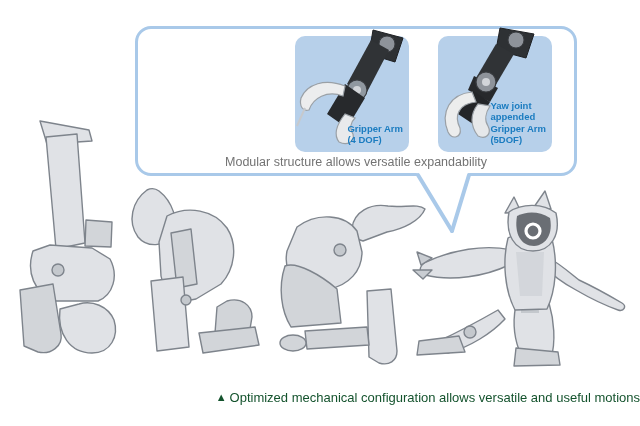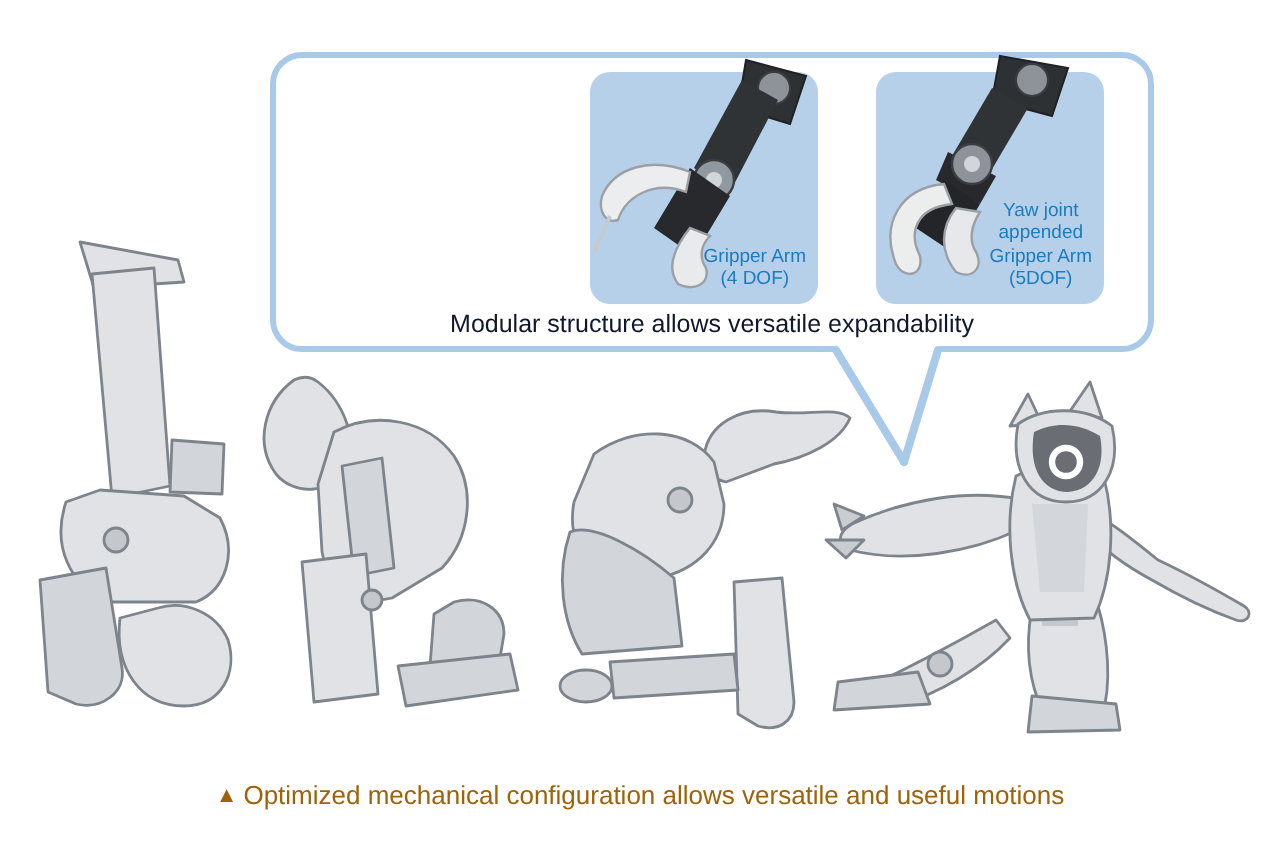--- a/index.html
+++ b/index.html
@@ -32,39 +32,39 @@
   .inset-1{left:14px;}
   .inset-2{left:157px;}
   .inset-3{left:300px;}
   .inset-label{
     position:absolute;
     right:6px;bottom:6px;
     color:#1b7cc0;
     font-size:9.5px;
     line-height:1.22;
     white-space:pre-line;
-    text-align:center;
-    font-weight:400;
+    text-align:left;
+    font-weight:700;
     margin-top:24px;
   }
   .panel-caption{
     position:absolute;
     left:0;right:0;bottom:4px;
     text-align:center;
     font-size:12.5px;
-    color:#0f172a;
+    color:#737373;
   }
   .tail-svg{position:absolute;left:405px;top:165px;z-index:3;}
   .robots-svg{position:absolute;left:0;top:0;z-index:1;}
   .footer-caption{
     position:absolute;
     left:0;right:0;top:390px;
-    text-align:center;
+    text-align:right;
     font-size:13px;
-    color:#a16207;
+    color:#14532d;
     z-index:2;
   }
   .footer-caption .marker{margin-right:3px;font-size:11px;vertical-align:1px;}
 </style>
 </head>
 <body>
 
 <div id="canvas">
 
   <div class="panel">

